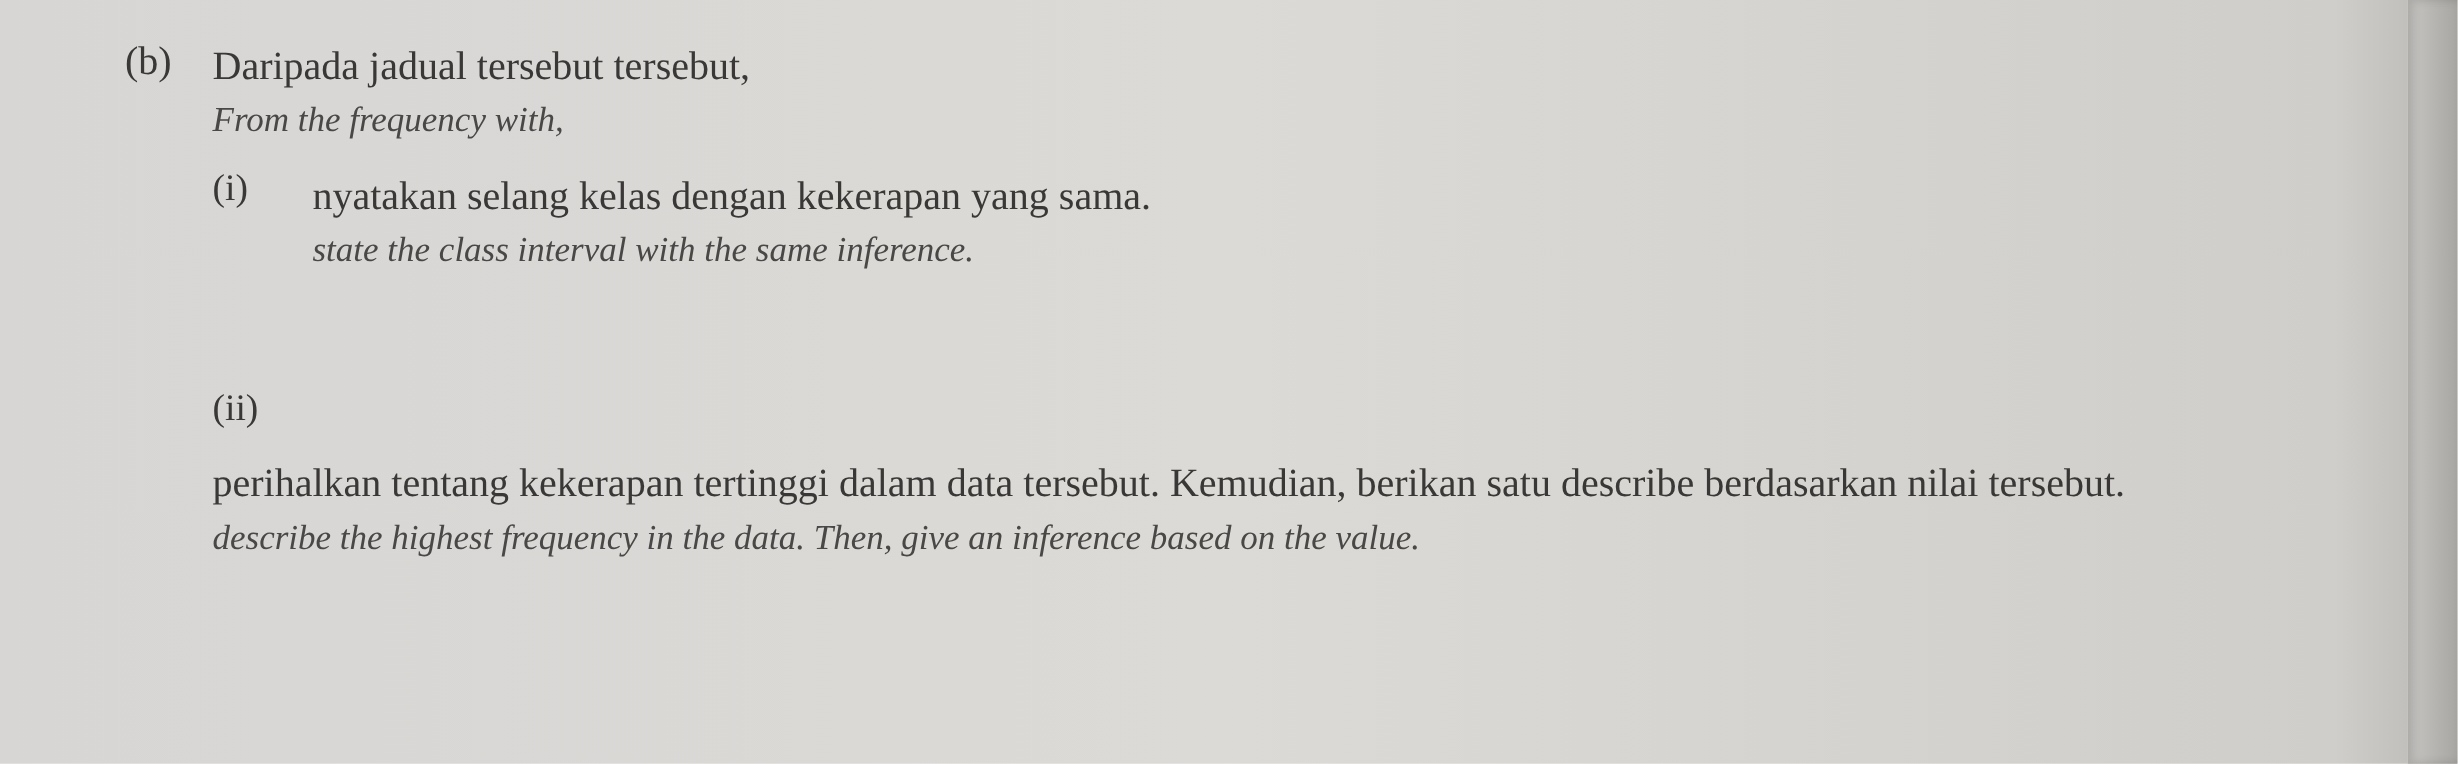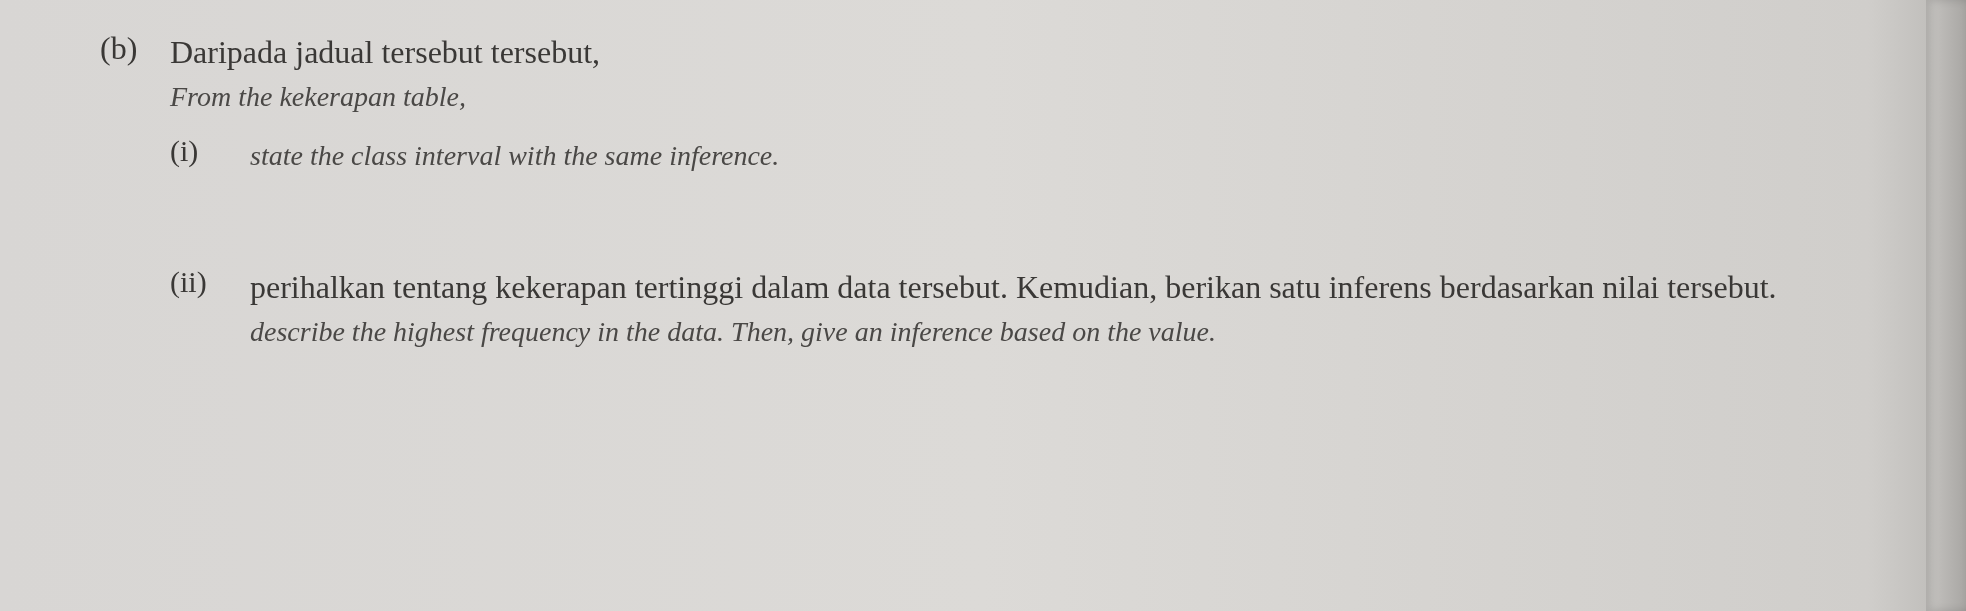--- a/index.html
+++ b/index.html
@@ -63,48 +63,50 @@
     .sub-label {
       font-size: 30px;
       min-width: 60px;
       text-align: left;
     }
     .sub-body {
       flex: 1;
     }
     .part-ii {
       margin-top: 90px;
+      flex-direction: column;
     }
     .text-justify {
       text-align: justify;
     }
   </style>
 </head>
 <body>
 
 <div class="content-wrapper">
 
   <div class="question-b">
     <div class="label-b">(b)</div>
     <div class="question-b-body">
       <div class="main-text">Daripada jadual tersebut tersebut,</div>
-      <div class="italic-text">From the kekerapan table,</div>
+      <div class="italic-text">From the frequency with,</div>
     </div>
   </div>
 
   <div class="sub-part">
     <div class="sub-label">(i)</div>
     <div class="sub-body">
+      <div class="main-text">nyatakan selang kelas dengan kekerapan yang sama.</div>
       <div class="italic-text">state the class interval with the same inference.</div>
     </div>
   </div>
 
   <div class="sub-part part-ii">
     <div class="sub-label">(ii)</div>
     <div class="sub-body">
-      <div class="main-text text-justify">perihalkan tentang kekerapan tertinggi dalam data tersebut. Kemudian, berikan satu inferens berdasarkan nilai tersebut.</div>
+      <div class="main-text text-justify">perihalkan tentang kekerapan tertinggi dalam data tersebut. Kemudian, berikan satu describe berdasarkan nilai tersebut.</div>
       <div class="italic-text">describe the highest frequency in the data. Then, give an inference based on the value.</div>
     </div>
   </div>
 
 </div>
 
 <div class="page-edge"></div>
 
 </body></html>

